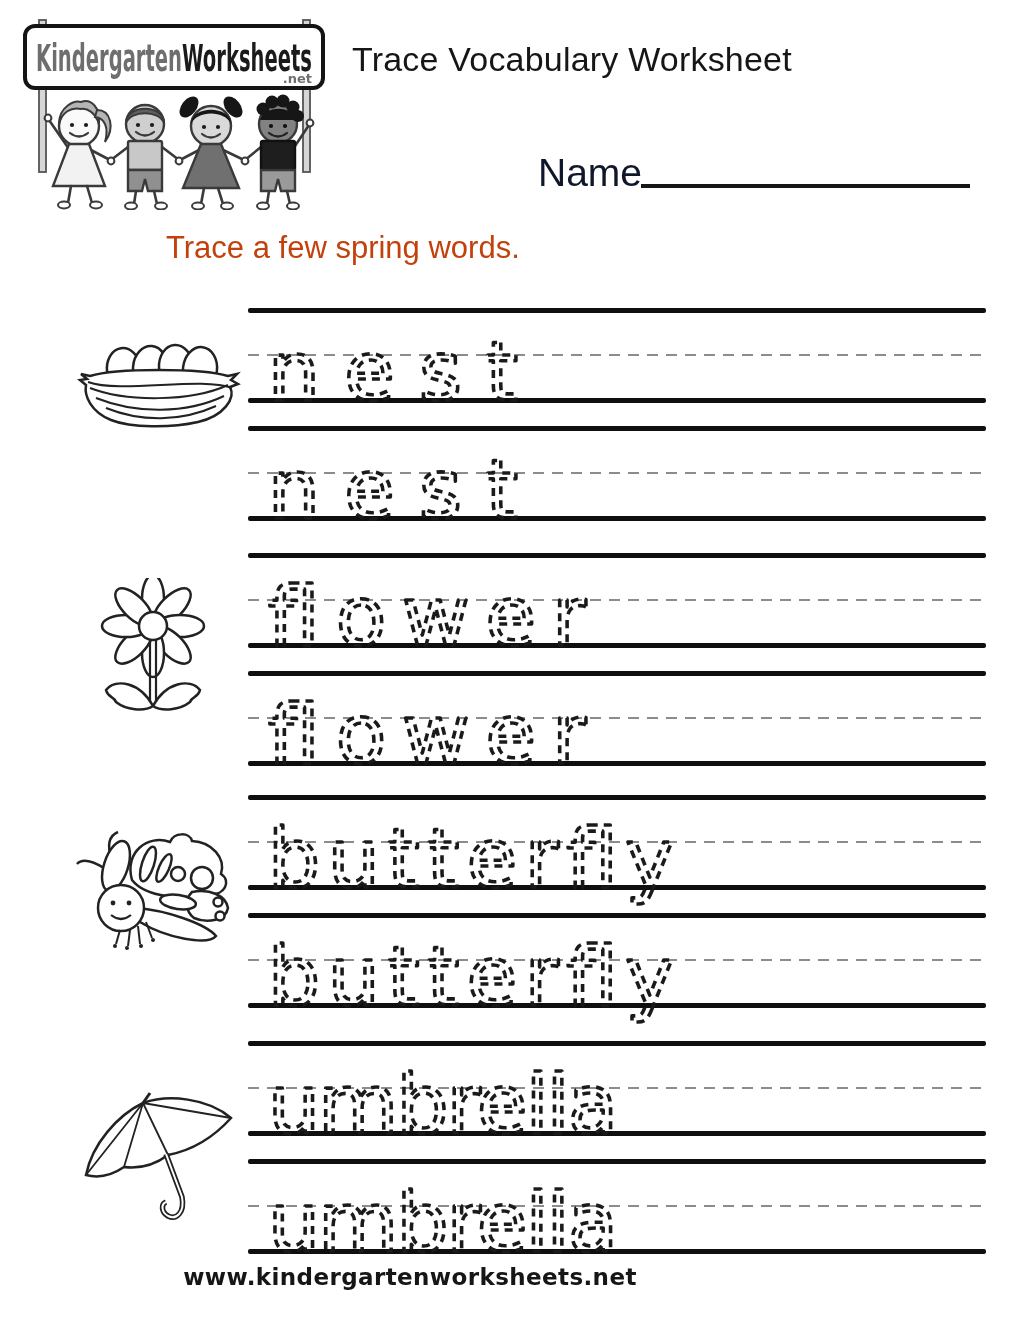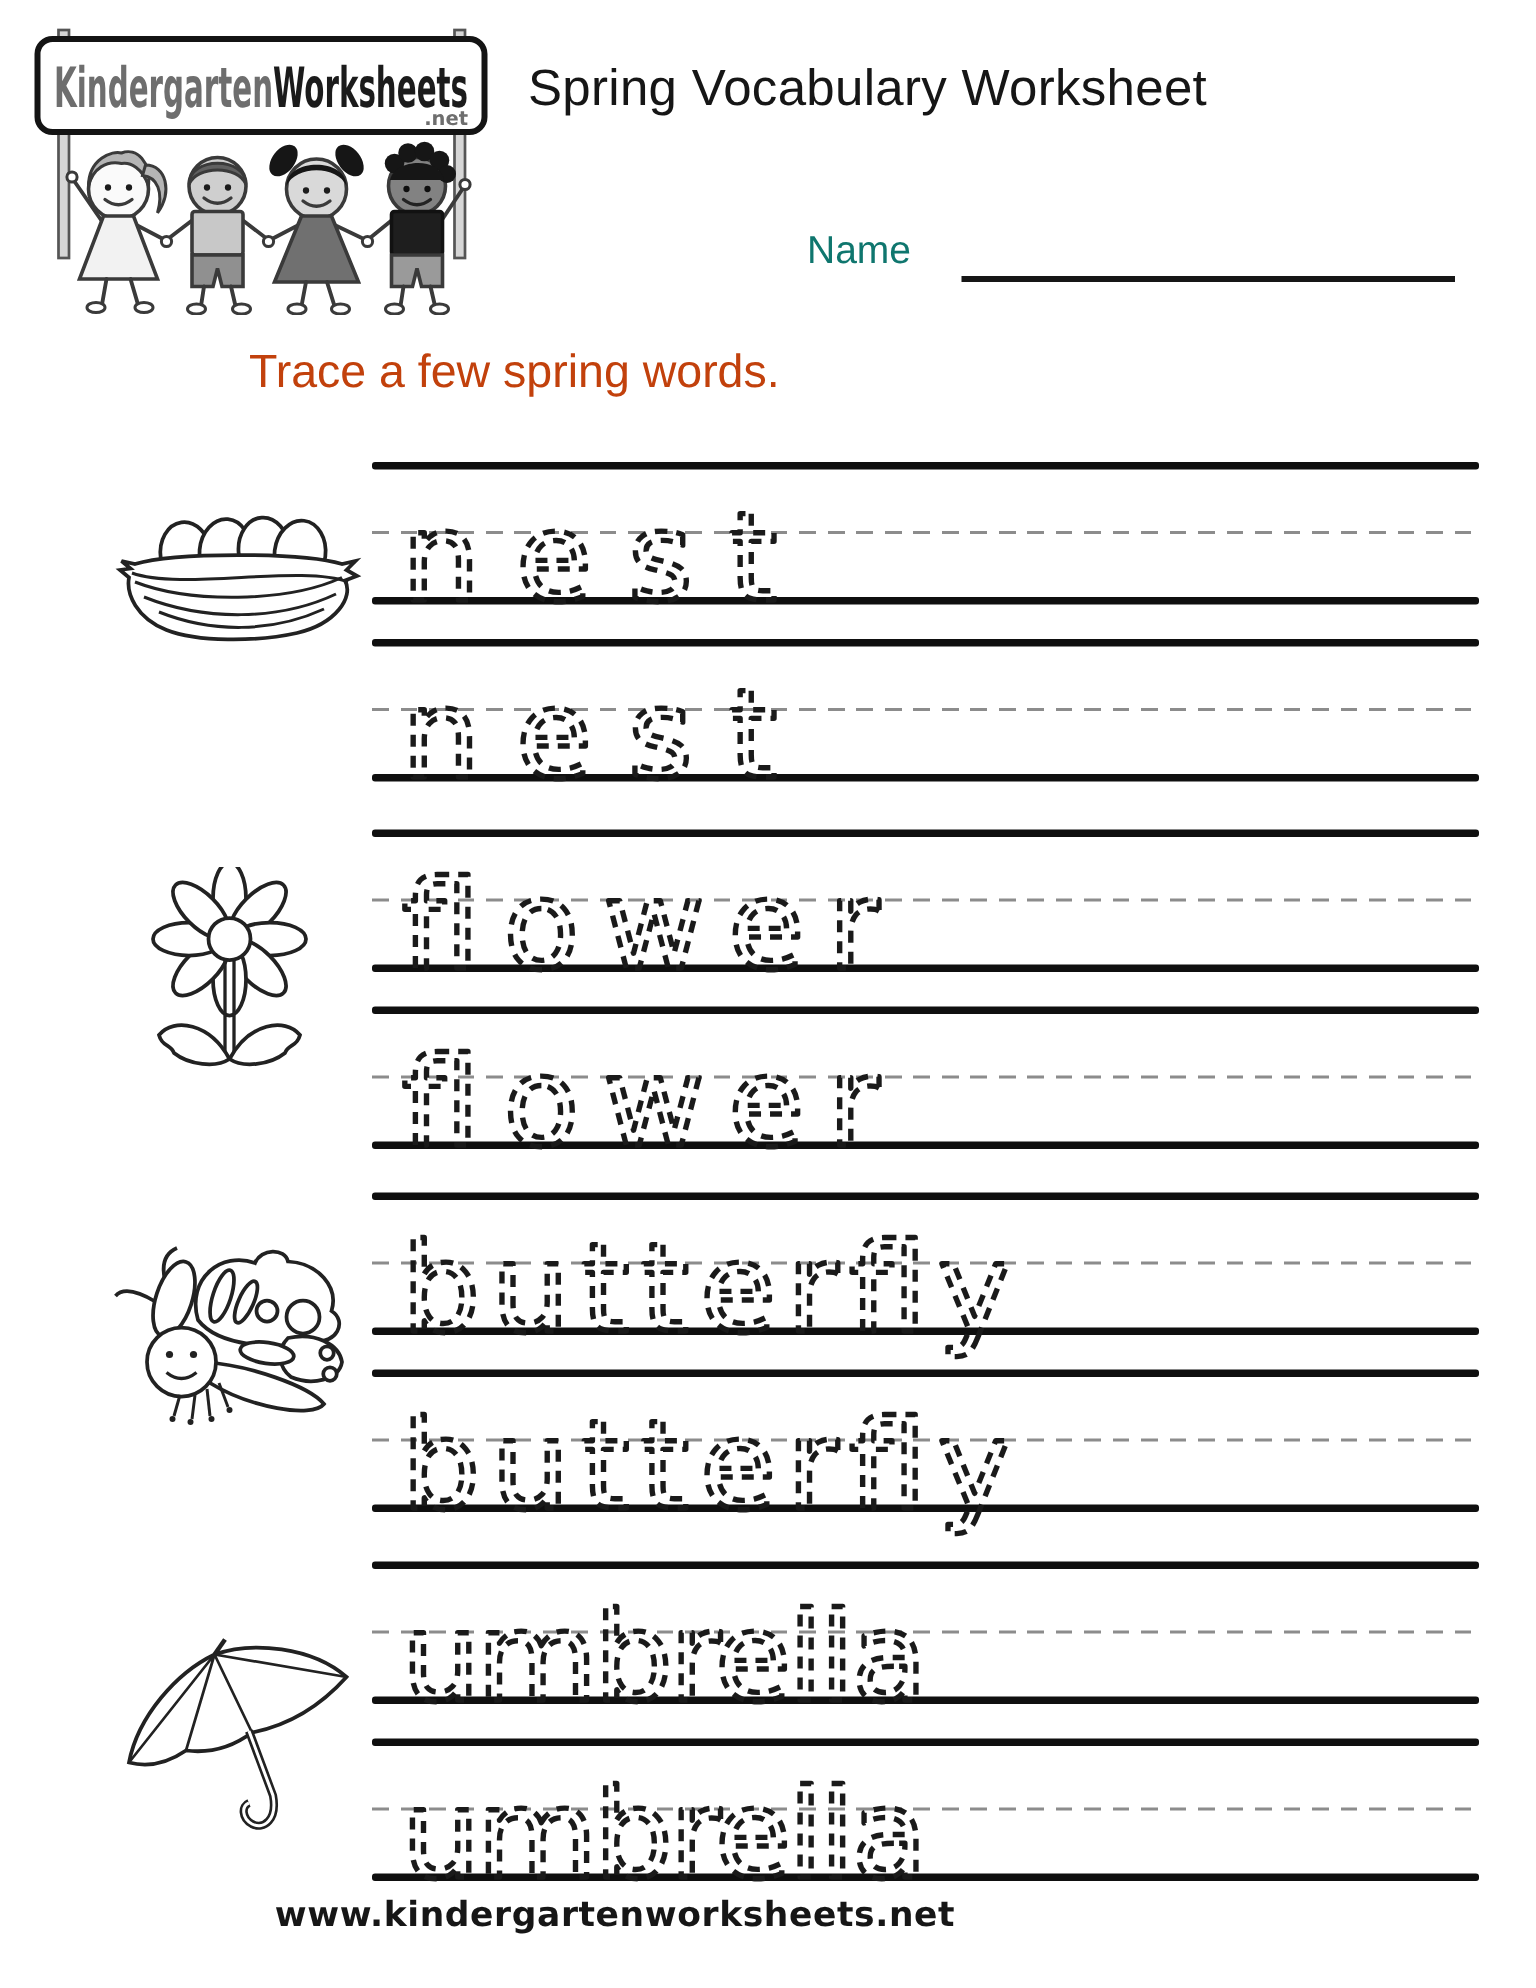--- a/index.html
+++ b/index.html
@@ -4,21 +4,21 @@
 <style>
   html,body{margin:0;padding:0;}
   body{
     width:1024px;height:1325px;position:relative;background:#ffffff;
     font-family:"Liberation Sans",sans-serif;color:#141414;overflow:hidden;
   }
   .abs{position:absolute;}
 
   
   #page-title{left:352px;top:40px;margin:0;font-size:34px;font-weight:400;letter-spacing:.2px;color:#161616;}
-  #name-label{left:538px;top:151px;font-size:26px;color:#0f766e;}
+  #name-label{left:538px;top:151px;font-size:39px;color:#0f172a;}
   #name-line{left:641px;top:184px;width:329px;height:4px;background:#161616;}
   #instruction{left:166px;top:230px;font-size:31px;color:#c2410c;}
 
   
   .section{position:absolute;left:16px;width:1024px;height:215px;}
   .trace-row{position:absolute;left:232px;width:738px;height:95px;}
   .rule{position:absolute;left:0;right:0;}
   .rule.solid{height:5px;background:#0f0f0f;border-radius:2px;}
   .rule.top{top:0;}
   .rule.base{top:90px;}
@@ -120,21 +120,21 @@
       <ellipse cx="248" cy="198" rx="6" ry="3.4" fill="#fdfdfd" stroke="#3a3a3a" stroke-width="2"></ellipse>
       <ellipse cx="278" cy="198" rx="6" ry="3.4" fill="#fdfdfd" stroke="#3a3a3a" stroke-width="2"></ellipse>
     </g>
 
     <circle cx="96" cy="153" r="3.4" fill="#fff" stroke="#3a3a3a" stroke-width="2"></circle>
     <circle cx="164" cy="153" r="3.4" fill="#fff" stroke="#3a3a3a" stroke-width="2"></circle>
     <circle cx="230" cy="153" r="3.4" fill="#fff" stroke="#3a3a3a" stroke-width="2"></circle>
   </g>
 </svg>
 
-<h1 class="abs" id="page-title">Spring Vocabulary Worksheet</h1>
+<h1 class="abs" id="page-title">Trace Vocabulary Worksheet</h1>
 <div class="abs" id="name-label">Name</div>
 <div class="abs" id="name-line"></div>
 <div class="abs" id="instruction">Trace a few spring words.</div>
 
 <section class="section" style="top:308px">
   <svg class="art" style="left:60px;top:30px" width="165" height="95" viewBox="0 0 165 95">
     <g stroke="#222" stroke-width="2.5" fill="#fff">
       <ellipse cx="48" cy="32" rx="17" ry="22" transform="rotate(-8 48 32)"></ellipse>
       <ellipse cx="74" cy="30" rx="17" ry="22" transform="rotate(5 74 30)"></ellipse>
       <ellipse cx="100" cy="29" rx="17" ry="22" transform="rotate(-4 100 29)"></ellipse>

